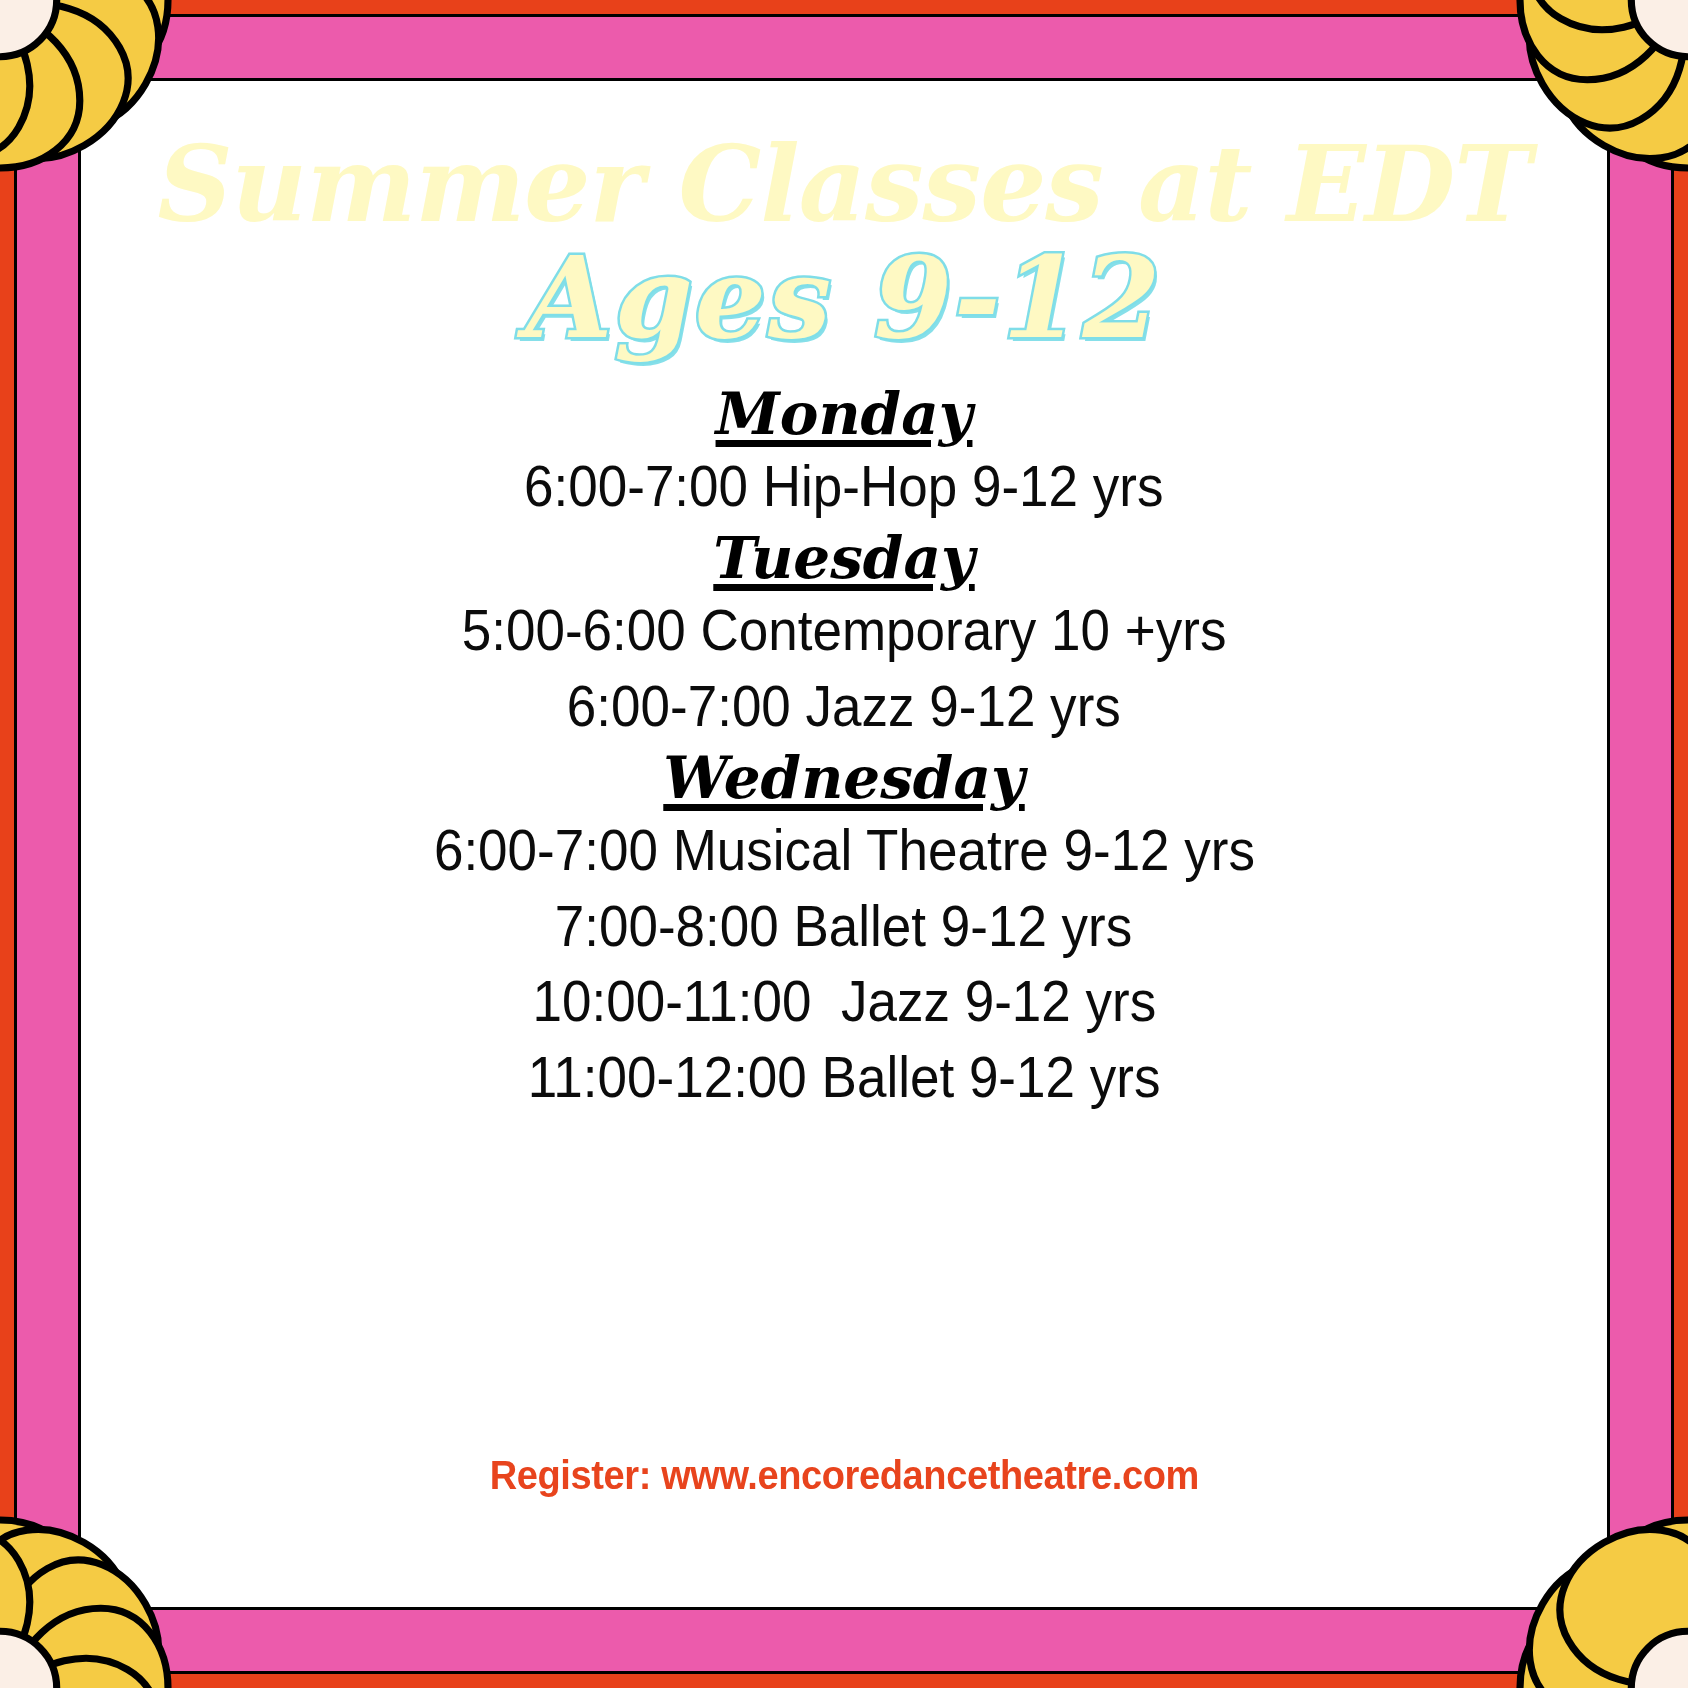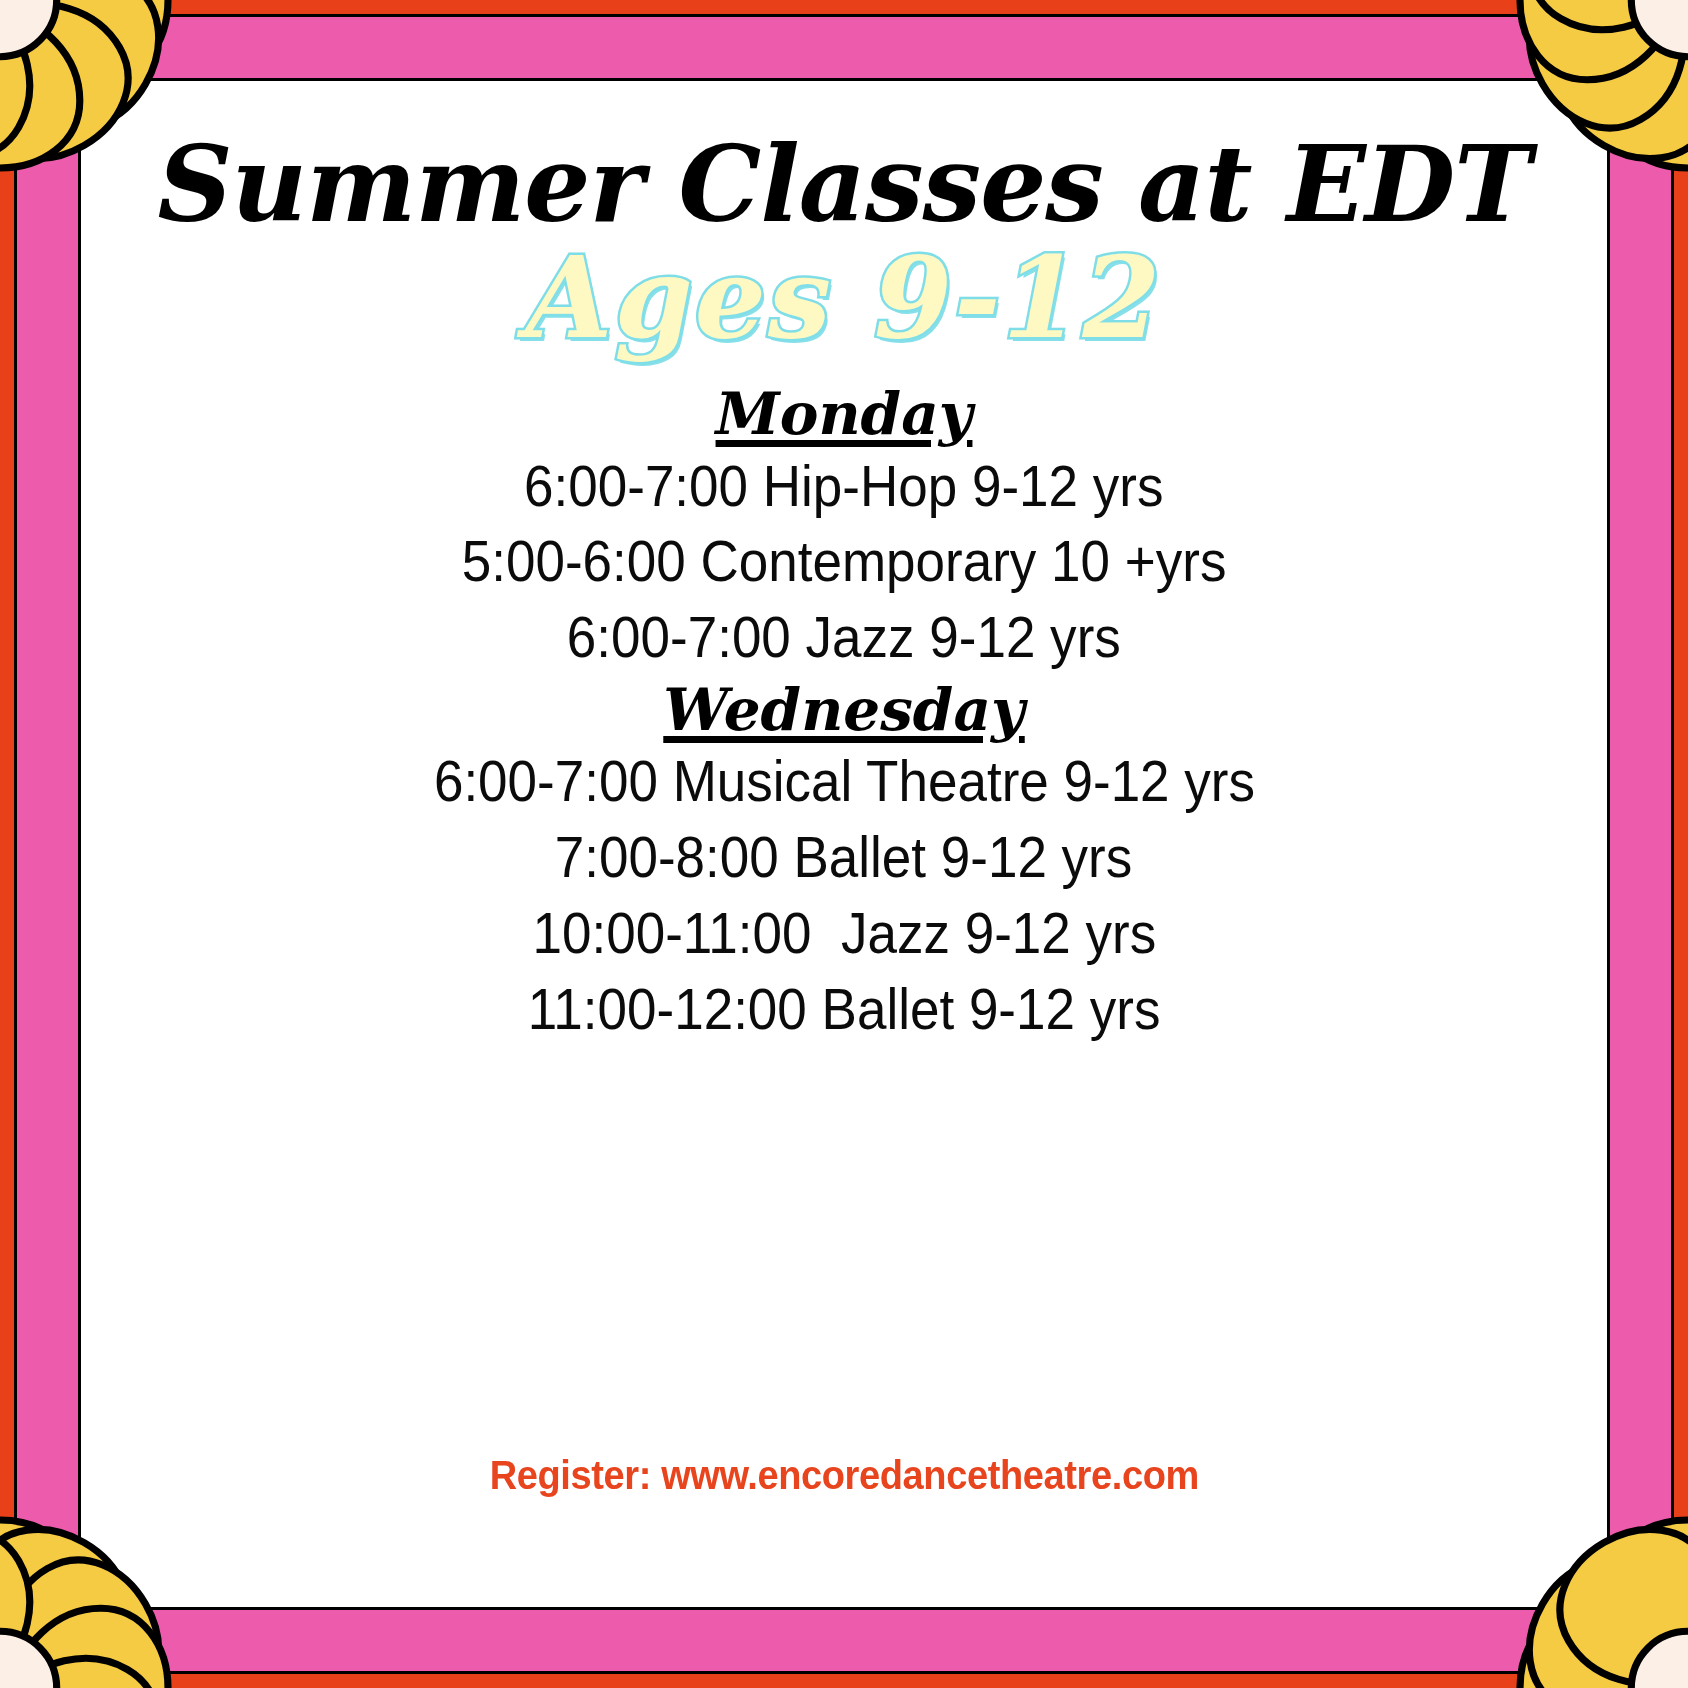--- a/index.html
+++ b/index.html
@@ -50,21 +50,21 @@
     align-items:center;
     z-index:5;
   }
 
   .title-main{
     margin-top:46px;
     font-family:"DejaVu Serif", serif;
     font-weight:bold; font-style:italic;
     font-size:104px;
     line-height:1.02;
-    color:#000000;
+    color:#fef9c3;
     letter-spacing:-1px;
     white-space:nowrap;
     text-align:center;
   }
 
   .title-sub{
     margin-top:4px;
     font-family:"DejaVu Serif", serif;
     font-weight:bold; font-style:italic;
     font-size:112px;
@@ -296,20 +296,21 @@
 
   <div id="content">
 
     <div class="title-main">Summer Classes at EDT</div>
 
     <div class="title-sub">Ages 9-12</div>
 
     <div class="schedule">
         <div class="day">Monday</div>
         <div class="cls">6:00-7:00 Hip-Hop 9-12 yrs</div>
+        <div class="day">Tuesday</div>
         <div class="cls">5:00-6:00 Contemporary 10 +yrs</div>
         <div class="cls">6:00-7:00 Jazz 9-12 yrs</div>
         <div class="day">Wednesday</div>
         <div class="cls">6:00-7:00 Musical Theatre 9-12 yrs</div>
         <div class="cls">7:00-8:00 Ballet 9-12 yrs</div>
         <div class="cls">10:00-11:00  Jazz 9-12 yrs</div>
         <div class="cls">11:00-12:00 Ballet 9-12 yrs</div>
       </div>
 
     <div class="spacer"></div>

